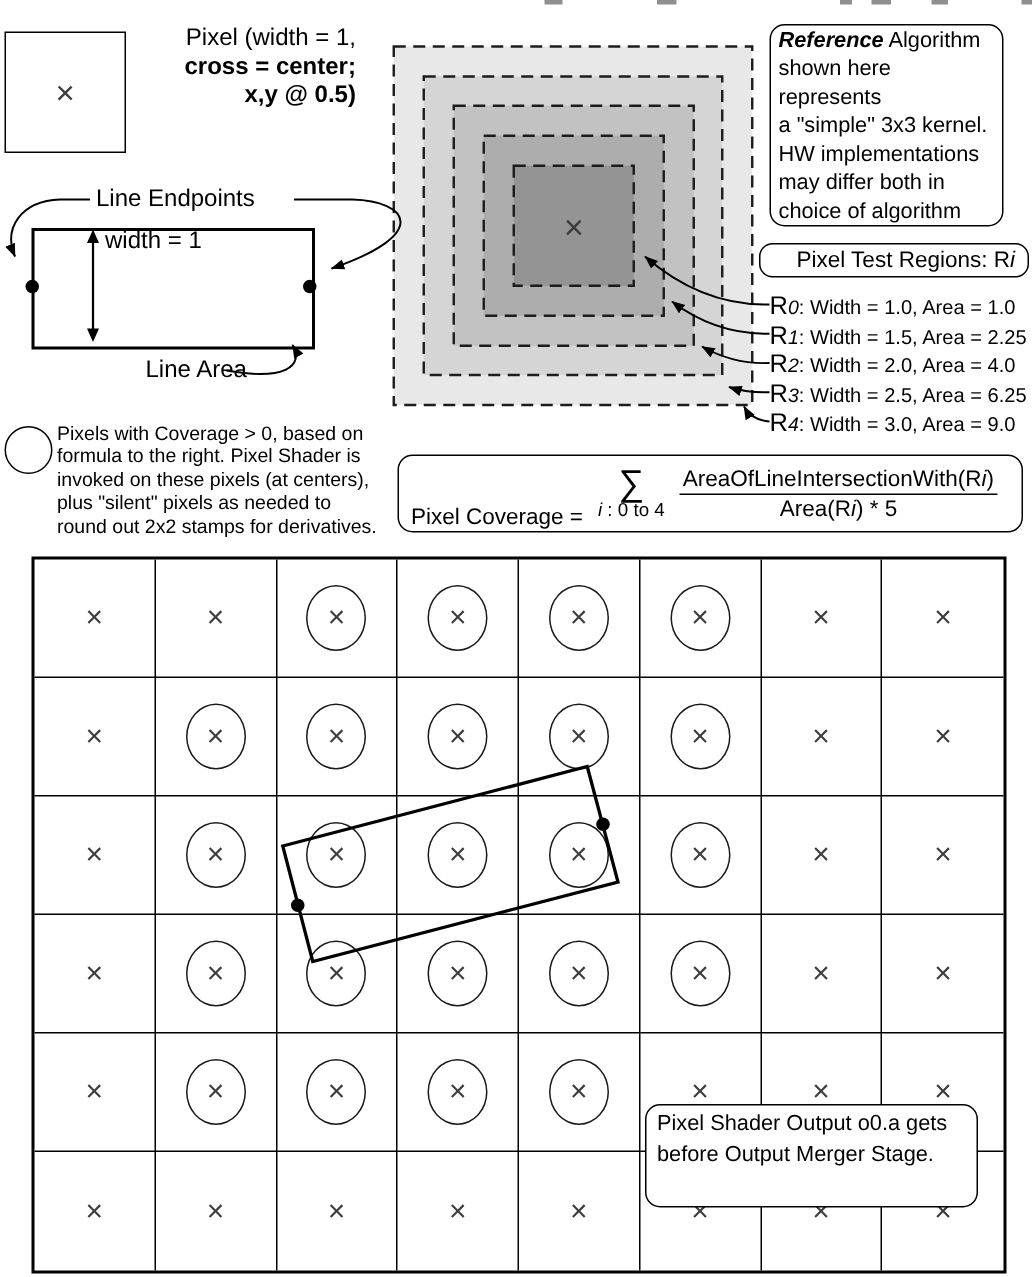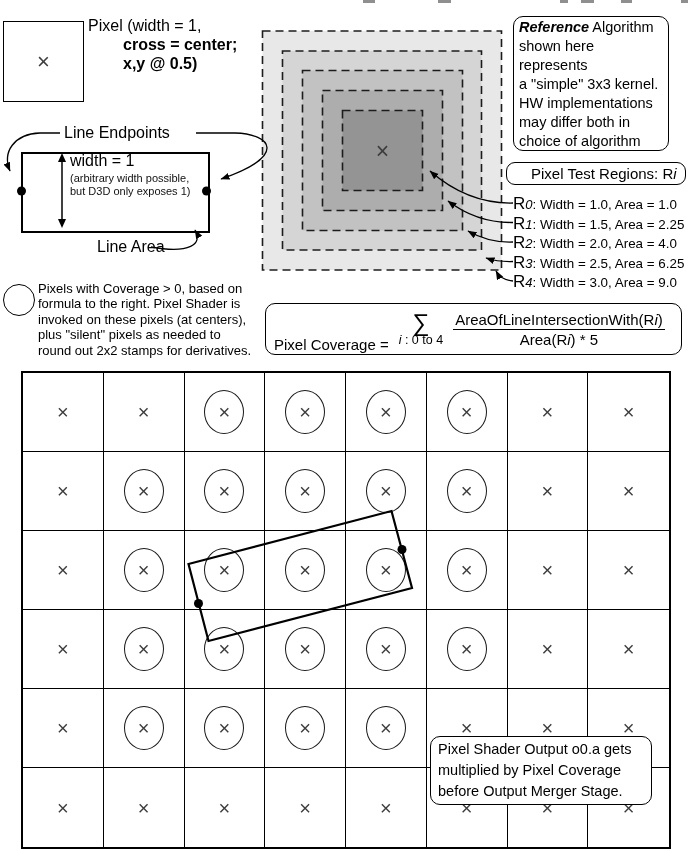--- a/index.html
+++ b/index.html
@@ -5,21 +5,21 @@
   html,body{margin:0;padding:0;background:#fff;}
   #page{position:relative;width:688px;height:851px;background:#fff;overflow:hidden;
         font-family:"Liberation Sans","DejaVu Sans",sans-serif;color:#000;}
   .abs{position:absolute;}
   
   .frag{position:absolute;top:0;height:3px;background:#8f8f8f;}
   
   #pixel-square{left:3px;top:21px;width:79px;height:79px;border:1.6px solid #000;
     display:flex;align-items:center;justify-content:center;}
   .crossbig{font-size:22px;color:#3d3d3d;line-height:1;}
-  #pixel-legend-text{left:88px;top:16px;font-size:16px;line-height:19px;white-space:nowrap;}
+  #pixel-legend-text{left:88px;top:16px;font-size:16px;line-height:19px;white-space:nowrap;text-align:right;}
   #pixel-legend-text .ind{padding-left:35px;display:block;font-weight:bold;}
   #pixel-legend-text .l1{display:block;}
   
   #endpoints-label{left:64px;top:124px;font-size:16px;white-space:nowrap;}
   #line-rect{left:21px;top:152px;width:185px;height:77px;border:2px solid #000;background:#fff;}
   #width-label{left:70px;top:152px;font-size:16px;}
   #width-note{left:70px;top:172px;font-size:11px;line-height:12.5px;color:#111;}
   #line-area-label{left:97px;top:238px;font-size:16px;}
   
   #note-circle{left:3px;top:284px;width:30px;height:30px;border:1.5px solid #000;border-radius:50%;background:#fff;}
@@ -85,24 +85,20 @@
   </div>
   <div class="abs" id="pixel-legend-text">
     <span class="l1">Pixel (width = 1,</span>
     <span class="ind">cross = center;</span>
     <span class="ind">x,y @ 0.5)</span>
   </div>
 
   <div class="abs" id="endpoints-label">Line Endpoints</div>
   <div class="abs" id="line-rect"></div>
   <div class="abs" id="width-label">width = 1</div>
-  <div class="abs" id="width-note">
-    <div>(arbitrary width possible,</div>
-    <div>but D3D only exposes 1)</div>
-  </div>
   <div class="abs" id="line-area-label">Line Area</div>
 
   <div class="abs" id="note-circle"></div>
   <div class="abs" id="coverage-note">
     <div>Pixels with Coverage &gt; 0, based on</div>
     <div>formula to the right.  Pixel Shader is</div>
     <div>invoked on these pixels (at centers),</div>
     <div>plus "silent" pixels as needed to</div>
     <div>round out 2x2 stamps for derivatives.</div>
   </div>
@@ -363,17 +359,16 @@
       <span class="lims"><span class="ital">i</span><span> : 0 to 4</span></span>
     </span>
     <span class="f-frac">
       <span class="num"><span>AreaOfLineIntersectionWith(R</span><span class="ital">i</span><span>)</span></span>
       <span class="den"><span>Area(R</span><span class="ital">i</span><span>) * 5</span></span>
     </span>
   </div>
 
   <div class="abs rbox" id="output-box">
     <div>Pixel Shader Output o0.a gets</div>
-    <div>multiplied by Pixel Coverage</div>
     <div>before Output Merger Stage.</div>
   </div>
 
 </div>
 
 </body></html>

